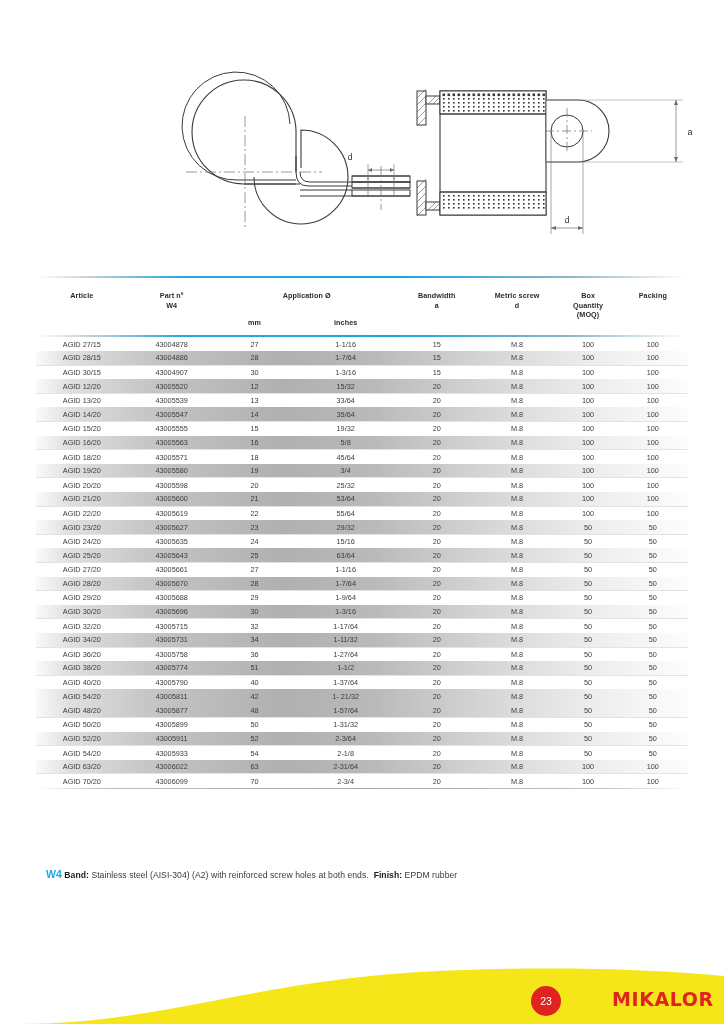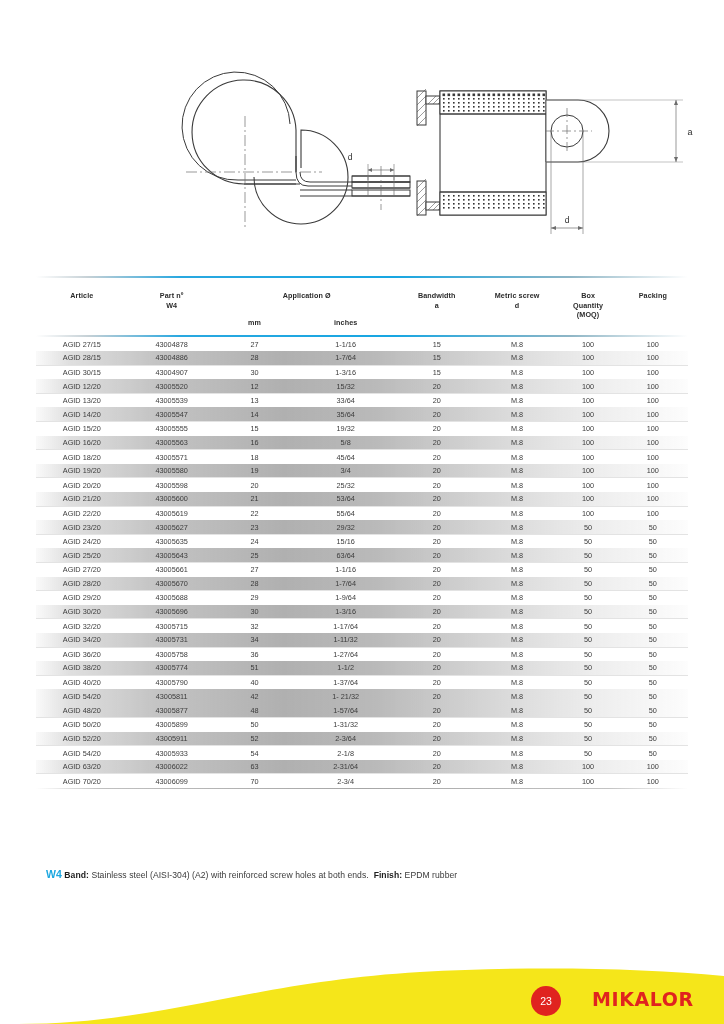--- a/index.html
+++ b/index.html
@@ -138,21 +138,21 @@
     width: 30px; height: 30px;
     border-radius: 50%;
     background: #e0231f;
     color: #ffffff;
     font-size: 10.5px;
     display: flex; align-items: center; justify-content: center;
     z-index: 3;
   }
   #logotext {
     position: absolute;
-    left: 592px; top: 988px;
+    left: 612px; top: 988px;
     z-index: 4;
     color: #e0231f;
     font-size: 19px;
     font-weight: bold;
     letter-spacing: 0.6px;
     font-family: "DejaVu Sans", sans-serif;
   }
 </style>
 </head>
 <body>

